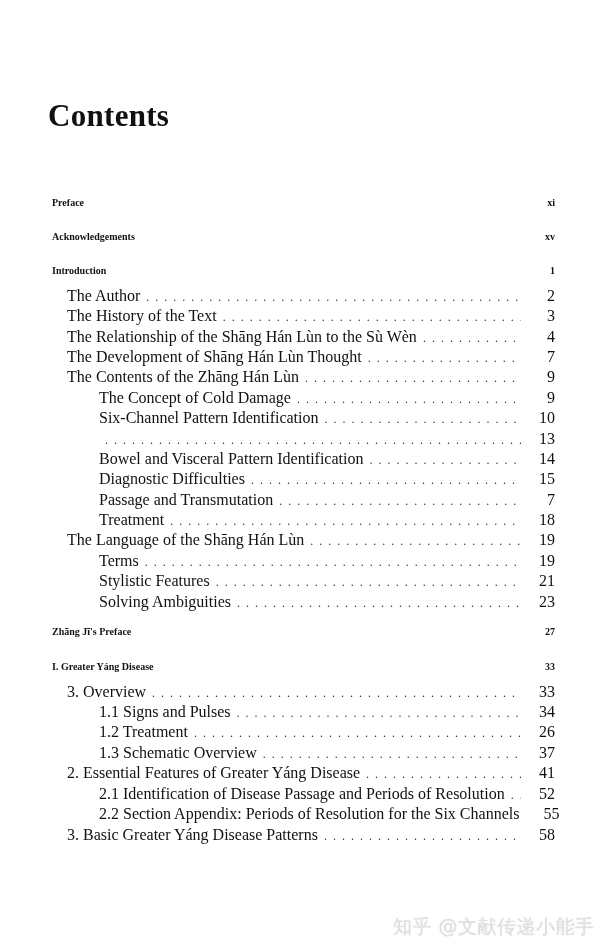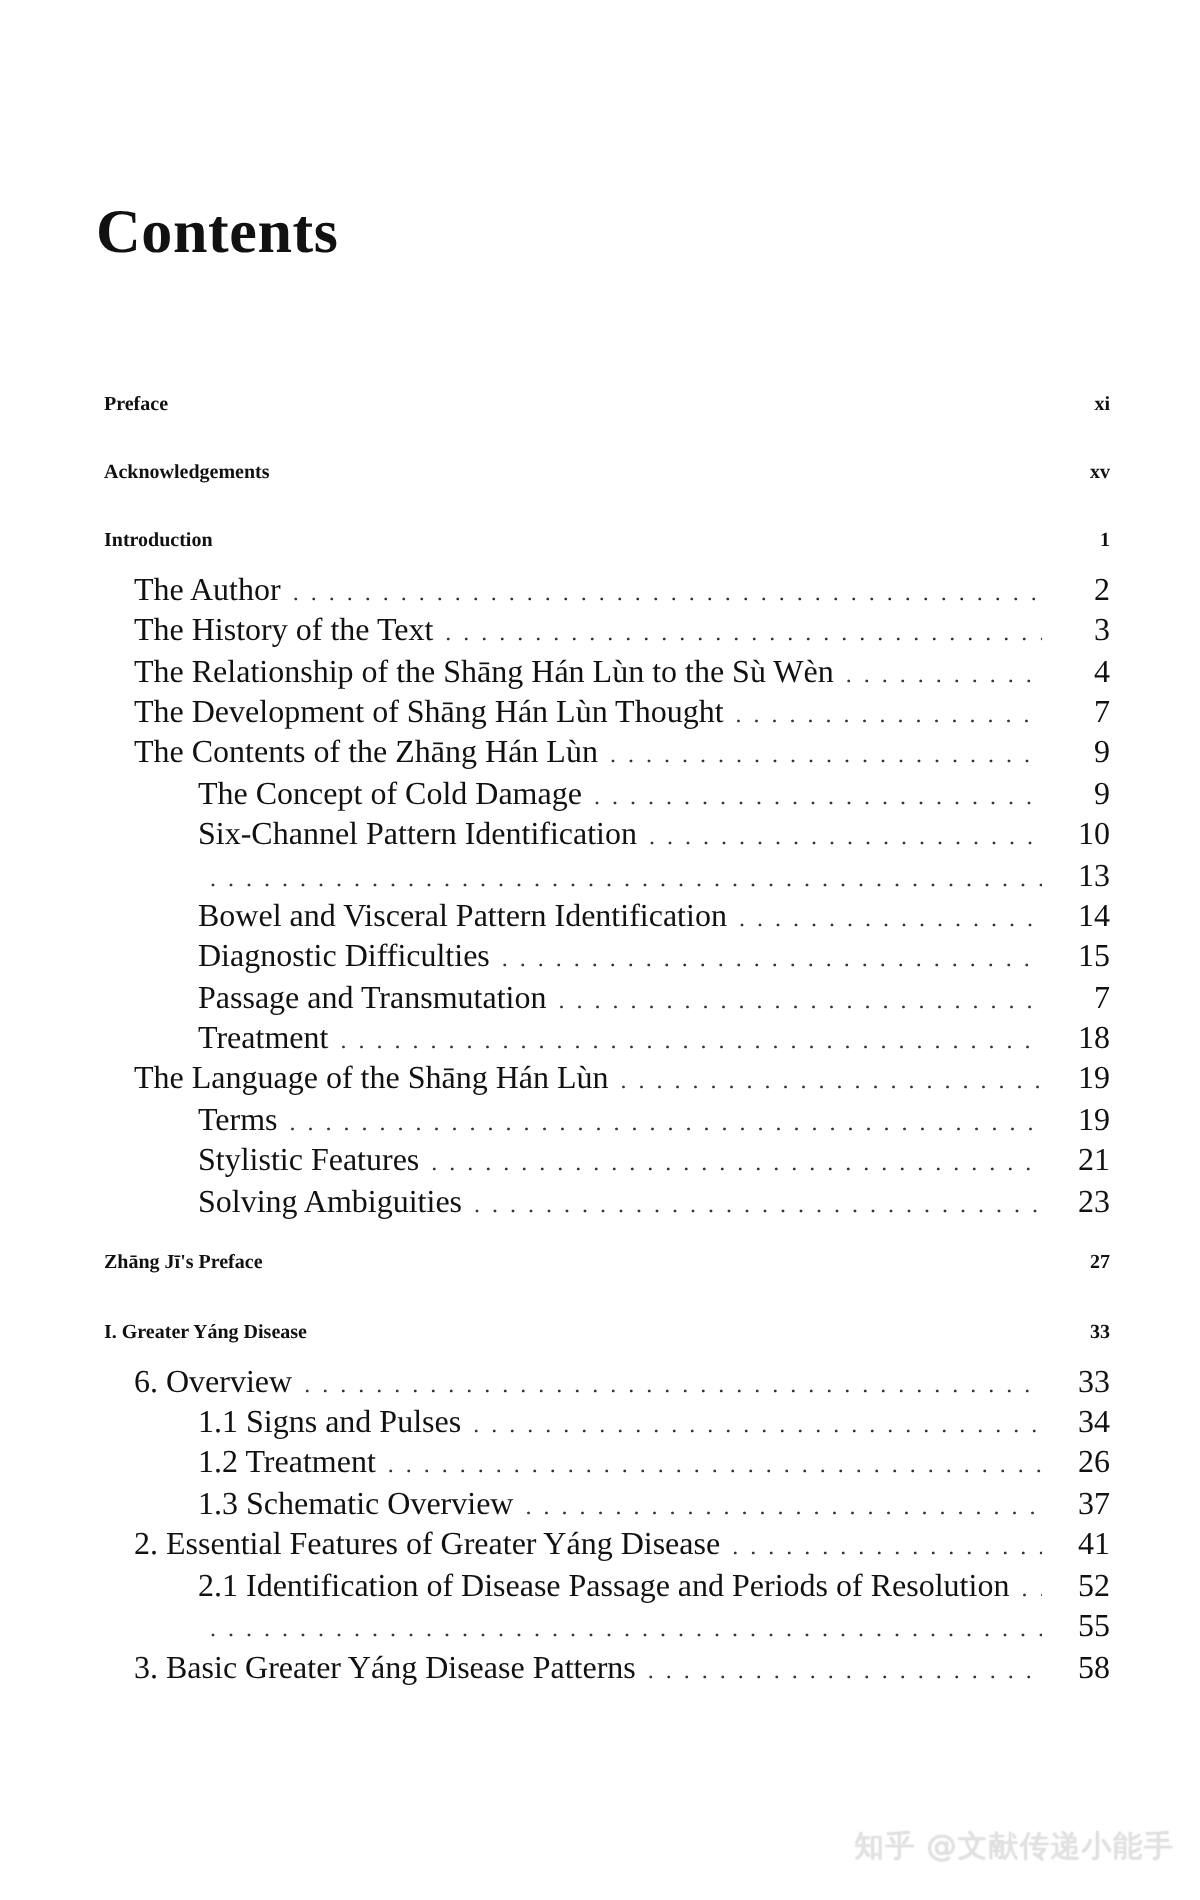--- a/index.html
+++ b/index.html
@@ -26,22 +26,22 @@
       letter-spacing: 0; word-spacing: 3px;
     }
     .row .page { flex: 0 0 auto; width: 30px; text-align: right; }
     .row.bold { font-weight: bold; font-size: 10px; }
     .row.bold .spacer { flex: 1 1 auto; }
     .lvl0b { left: 52px; right: 45px; }
     .lvl1 { left: 67px; right: 45px; }
     .lvl2 { left: 99px; right: 45px; }
     .watermark {
       position: absolute; left: 393px; top: 914px;
-      font-family: "DejaVu Sans", sans-serif; font-size: 15px; color: #e2e2e2;
-      text-shadow: 0 0 1px #ccc; letter-spacing: 0.5px; margin-left: 34px;
+      font-family: "DejaVu Sans", sans-serif; font-size: 19px; color: #e2e2e2;
+      text-shadow: 0 0 1px #ccc; letter-spacing: 0.5px;
     }
   </style>
 </head>
 <body>
 
 <div class="title">Contents</div>
 
 <div class="toc">
 
   <div class="row bold lvl0b" style="top:197px">
@@ -145,21 +145,21 @@
     <span class="spacer"></span>
     <span class="page">27</span>
   </div>
   <div class="row bold lvl0b" style="top:661px">
     <span class="label">I. Greater Yáng Disease</span>
     <span class="spacer"></span>
     <span class="page">33</span>
   </div>
 
   <div class="row lvl1" style="top:683px">
-    <span class="label">6. Overview</span>
+    <span class="label">3. Overview</span>
     <span class="dots"></span>
     <span class="page">33</span>
   </div>
   <div class="row lvl2" style="top:703px">
     <span class="label">1.1 Signs and Pulses</span>
     <span class="dots"></span>
     <span class="page">34</span>
   </div>
   <div class="row lvl2" style="top:723px">
     <span class="label">1.2 Treatment</span>
@@ -175,20 +175,21 @@
     <span class="label">2. Essential Features of Greater Yáng Disease</span>
     <span class="dots"></span>
     <span class="page">41</span>
   </div>
   <div class="row lvl2" style="top:785px">
     <span class="label">2.1 Identification of Disease Passage and Periods of Resolution</span>
     <span class="dots"></span>
     <span class="page">52</span>
   </div>
   <div class="row lvl2" style="top:805px">
+    <span class="label">2.2 Section Appendix: Periods of Resolution for the Six Channels</span>
     <span class="dots"></span>
     <span class="page">55</span>
   </div>
   <div class="row lvl1" style="top:826px">
     <span class="label">3. Basic Greater Yáng Disease Patterns</span>
     <span class="dots"></span>
     <span class="page">58</span>
   </div>
 </div>
 

